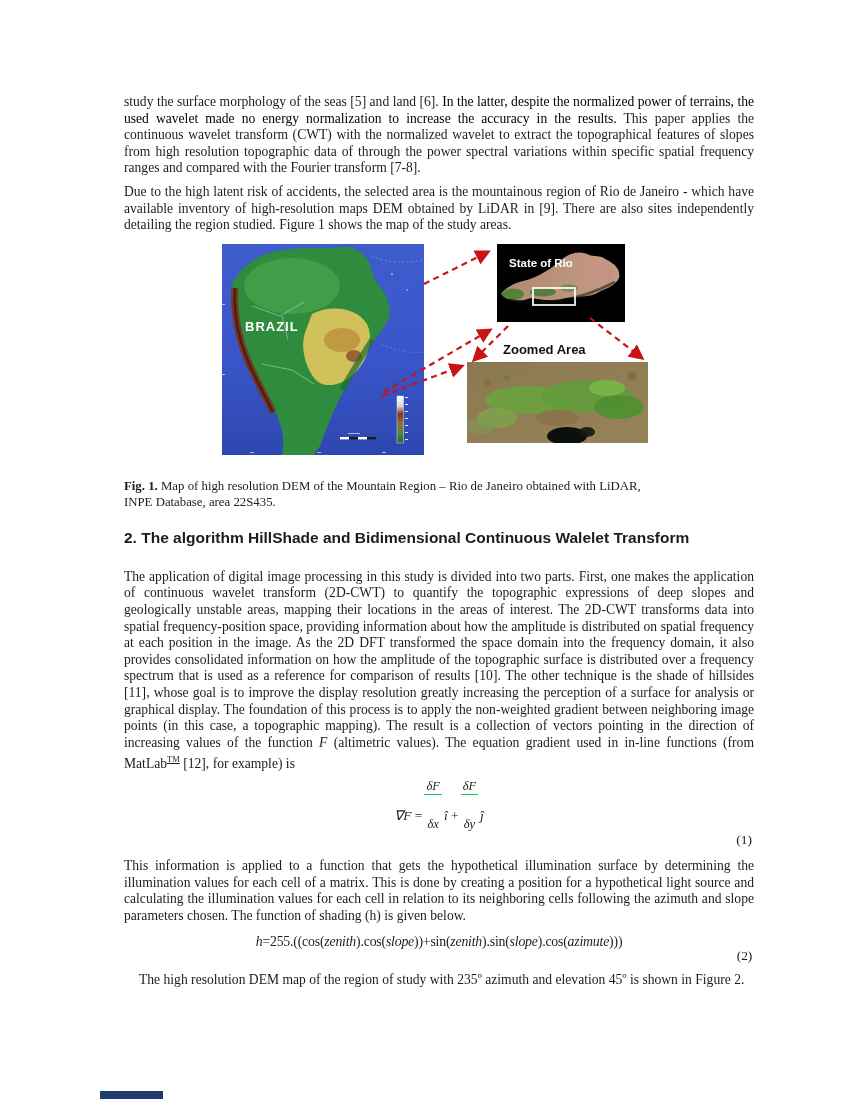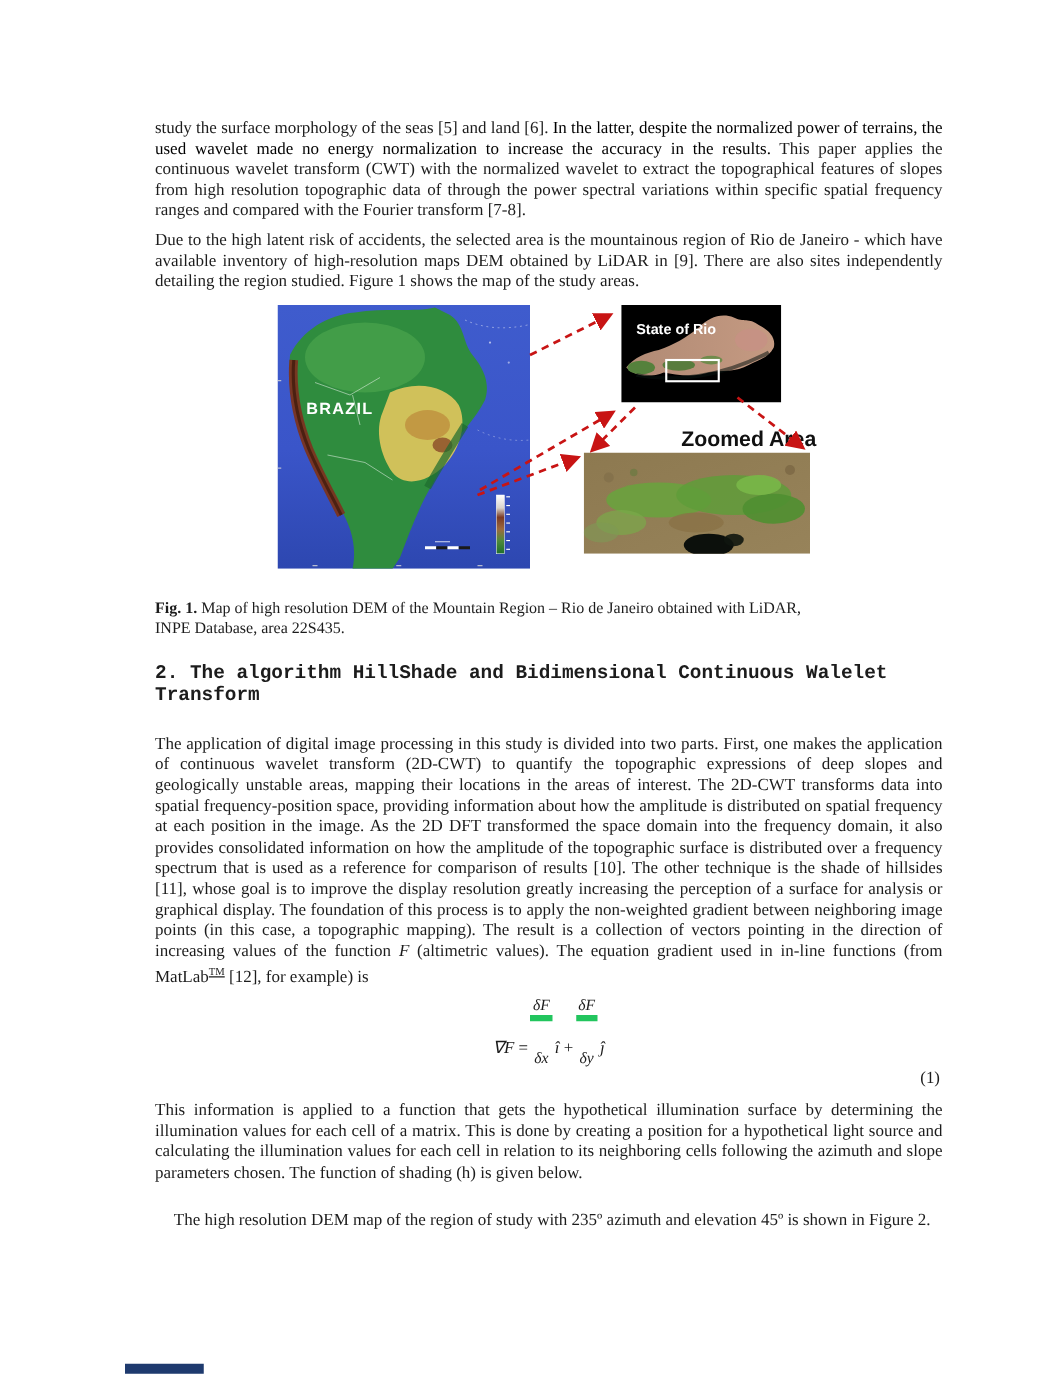--- a/index.html
+++ b/index.html
@@ -12,38 +12,38 @@
   .para { font-size:13.6px; line-height:16.6px; text-align:justify; }
   .gray { color:#000000; }
   .it { font-style:italic; }
   #p1 { margin-top:94px; }
   #p2 { margin-top:7px; }
 
   
   .fig { position:relative; height:224px; margin-top:8px; }
   .brazil-map { position:absolute; left:98px; top:2px; width:202px; height:211px; }
   .rio-inset  { position:absolute; left:373px; top:2px; width:128px; height:78px; }
-  .zoom-label { position:absolute; left:379px; top:100px; width:150px; text-align:right;
-                font-family:"Liberation Sans", sans-serif; font-weight:bold; font-size:17px; color:#111; }
+  .zoom-label { position:absolute; left:379px; top:100px; width:150px; text-align:left;
+                font-family:"Liberation Sans", sans-serif; font-weight:bold; font-size:13px; color:#111; }
   .zoom-img   { position:absolute; left:343px; top:120px; width:181px; height:81px; }
   .arrows { position:absolute; left:0; top:0; width:630px; height:224px; pointer-events:none; }
 
   .caption { margin-top:12px; font-size:12.8px; line-height:16.5px; }
   .caption b { font-weight:bold; }
 
-  .heading { margin-top:18px; font-size:15.5px; font-weight:bold; font-family:Liberation Mono, monospace; }
+  .heading { margin-top:18px; font-size:15.5px; font-weight:bold; font-family:Liberation Sans, sans-serif; }
 
   #p3 { margin-top:22px; }
   #p4 { margin-top:26px; }
   #p5 { margin-top:22px; padding-left:3px;margin-left:12px; }
 
   .eq { position:relative; text-align:center; margin-top:8px; font-size:13.5px; }
   .eq .frac { display:inline-block; vertical-align:-0.62em; text-align:center;
               font-size:12.5px; line-height:1.1; margin:0 2px; }
-  .eq .fnum { display:block; border-bottom:5px solid #22c55e; padding:0 2px 0px 2px; }
+  .eq .fnum { display:block; border-bottom:1px solid #22c55e; padding:0 2px 0px 2px; }
   .eq .fden { display:block;margin-top:23px; }
   .eq-label { position:absolute; right:2px; bottom:-16px; font-size:13.5px; }
   #eq2 { margin-top:10px; font-size:13.8px; letter-spacing:-0.2px; }
   #eq2 .eq-label { bottom:-14px; }
   sup.tm { font-size:8.5px; vertical-align:super;text-decoration:underline; }
 
   .footer-mark { position:absolute; left:100px; top:1091px; width:63px; height:8px; background:#1e3a6e; }
 </style>
 </head>
 <body>
@@ -198,18 +198,22 @@
 
   <div class="eq" id="eq1">
     <span class="it">∇F</span>
     <span>=</span><span class="frac"><span class="fnum it">δF</span><span class="fden it">δx</span></span><span class="it">î</span>
     <span>+</span><span class="frac"><span class="fnum it">δF</span><span class="fden it">δy</span></span><span class="it">ĵ</span>
     <span class="eq-label">(1)</span>
   </div>
 
   <p class="para" id="p4">This information is applied to a function that gets the hypothetical illumination surface by determining the illumination values for each cell of a matrix. This is done by creating a position for a hypothetical light source and calculating the illumination values for each cell in relation to its neighboring cells following the azimuth and slope parameters chosen. The function of shading (h) is given below.</p>
 
+  <div class="eq" id="eq2">
+    <span class="it">h</span><span>=255.((cos(</span><span class="it">zenith</span><span>).cos(</span><span class="it">slope</span><span>))+sin(</span><span class="it">zenith</span><span>).sin(</span><span class="it">slope</span><span>).cos(</span><span class="it">azimute</span><span>)))</span>
+    <span class="eq-label">(2)</span>
+  </div>
 
   <p class="para" id="p5">The high resolution DEM map of the region of study with 235º azimuth and elevation 45º is shown in Figure 2.</p>
 
 </div>
 
 <div class="footer-mark"></div>
 
 </body></html>

